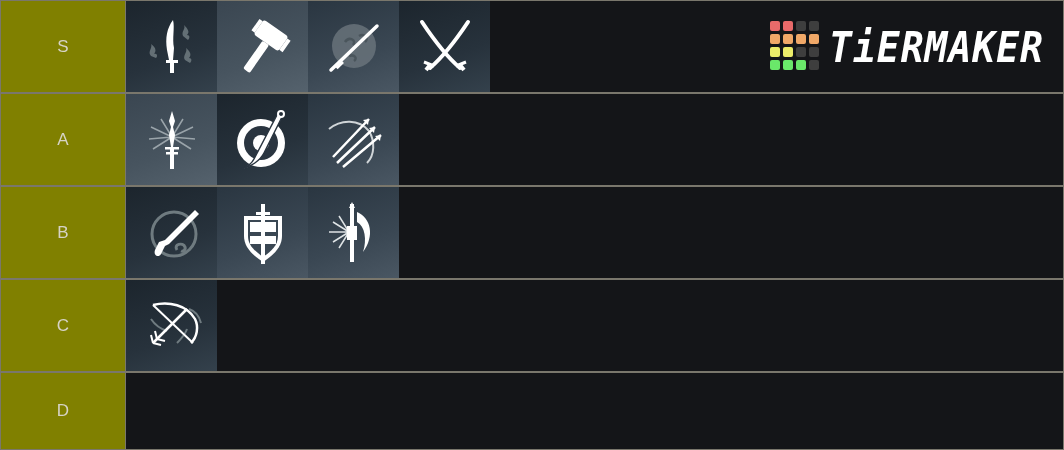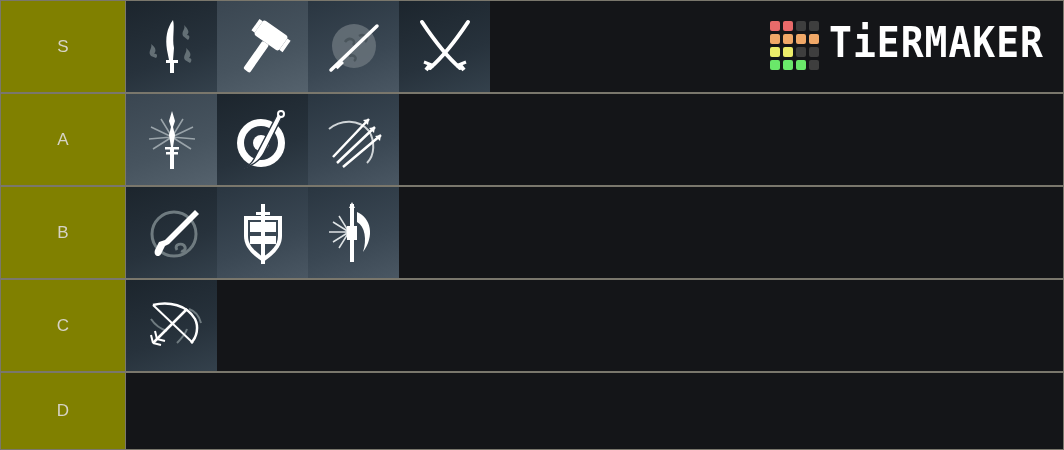--- a/index.html
+++ b/index.html
@@ -8,21 +8,21 @@
   .board { position: absolute; left: 0; top: 0; width: 1064px; height: 450px; background: #7a776c; }
   .row { position: absolute; left: 0; width: 1064px; display: flex; }
   .label { width: 124px; height: 100%; background: #808000; color: #d6d3c6; font-size: 17px;
            display: flex; align-items: center; justify-content: center; margin-left: 1px; }
   .items { flex: 1; height: 100%; background: #141518; margin-left: 1px; margin-right: 1px; display: flex; position: relative; }
   .item { width: 91px; height: 100%; display: flex; align-items: center; justify-content: center; position: relative; cursor: pointer; }
   .item svg { width: 70px; height: 70px; }
   .bg2 { background: linear-gradient(160deg, #3a4651 0%, #47545f 60%, #55626d 100%); }
   .bg3 { background: linear-gradient(160deg, #2a3641 0%, #3a4753 60%, #4a5763 100%); }
   .bg4 { background: linear-gradient(160deg, #1c252d 0%, #27323c 60%, #34414c 100%); }
-  .logo { position: absolute; right: 20px; top: 20px; display: flex; align-items: flex-start; }
+  .logo { position: absolute; right: 20px; top: 20px; display: flex; align-items: flex-end; font-style: italic; }
   .logo-grid { display: grid; grid-template-columns: repeat(4, 10px); grid-template-rows: repeat(4, 10px); gap: 3px; margin-right: 10px; }
   .logo-grid span { border-radius: 2px; }
   .logo-text { color: #ffffff; font-family: "DejaVu Sans Mono", monospace; font-weight: bold; font-size: 38px; letter-spacing: 1px; transform: scaleY(1.1); }
 </style>
 </head>
 <body>
 
 <div class="board">
 
   <div class="row" style="top:1px;height:91px;">

